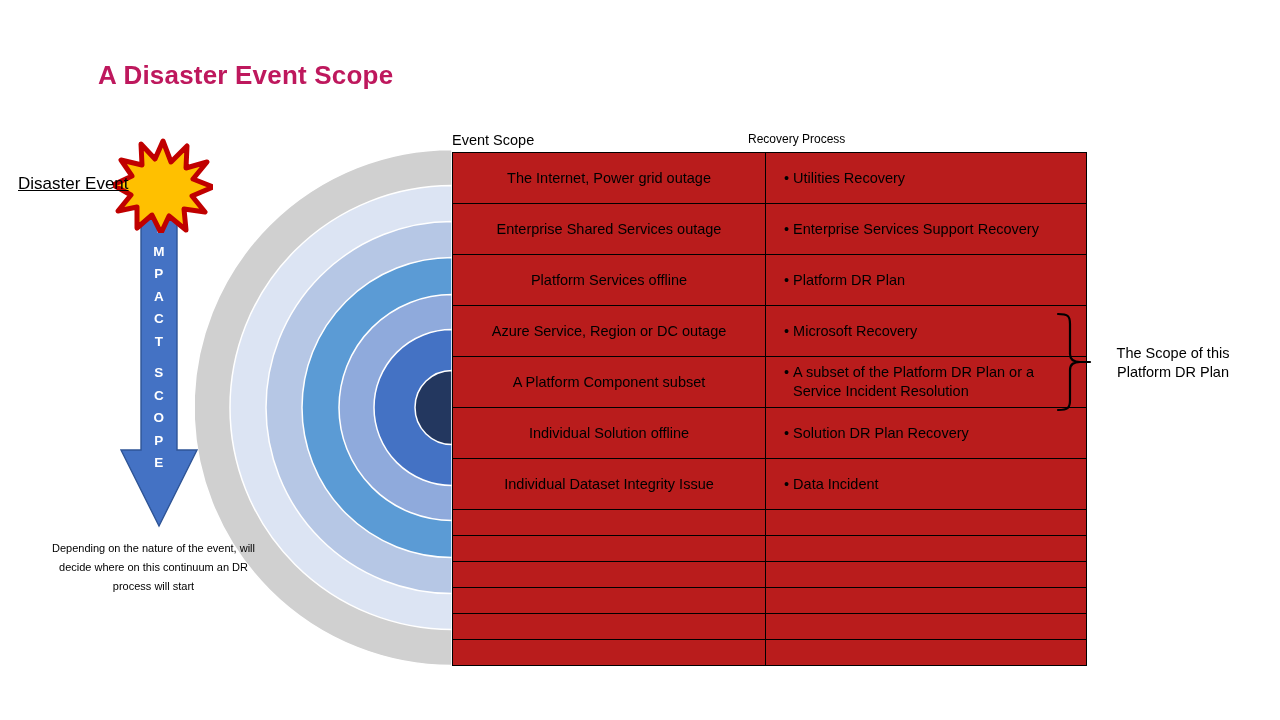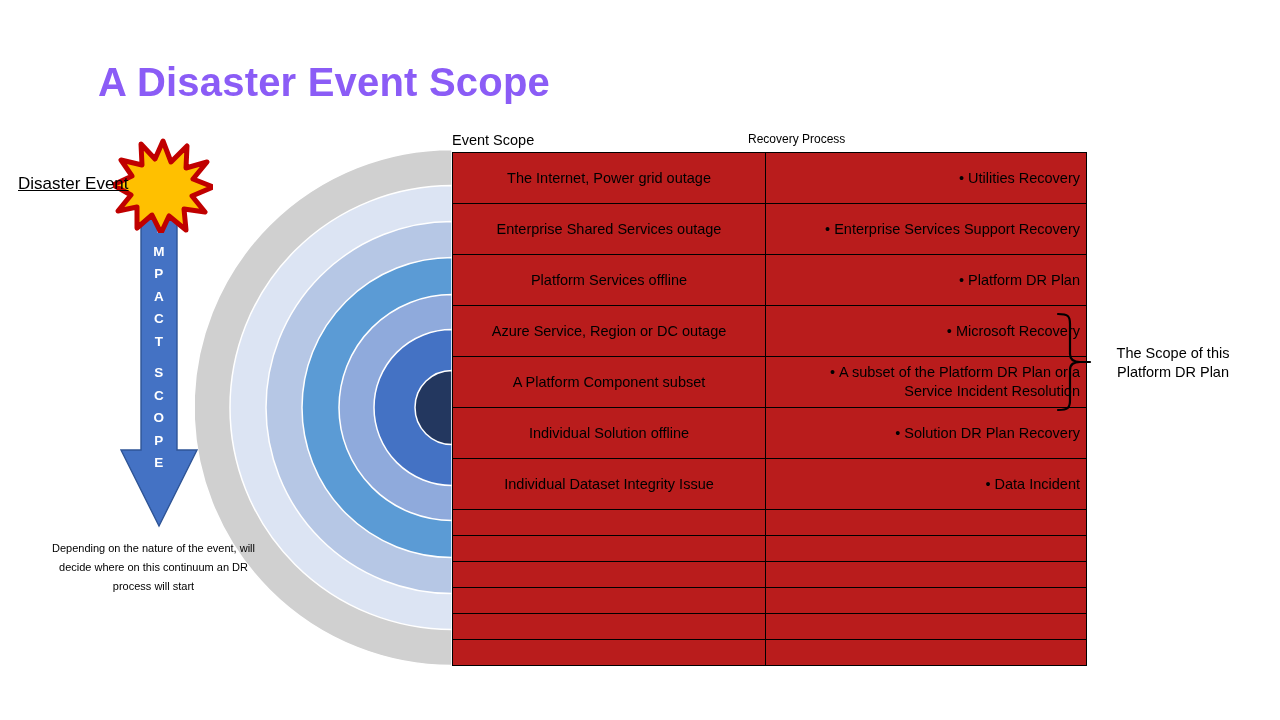--- a/index.html
+++ b/index.html
@@ -14,24 +14,24 @@
     overflow: hidden;
     font-family: "Liberation Sans", sans-serif;
     color: #000000;
   }
 
   
   #slide-title {
     position: absolute;
     left: 98px;
     top: 60px;
-    font-size: 40px;
+    font-size: 26px;
     font-weight: bold;
     letter-spacing: 0.2px;
-    color: #8b5cf6;
+    color: #be185d;
     white-space: nowrap;
   }
 
   
   #rings-svg {
     position: absolute;
     left: 195px;
     top: 145px;
     width: 260px;
     height: 525px;
@@ -126,21 +126,21 @@
     background: #b91c1c;
   }
   #scope-table td.c-scope {
     width: 300px;
     text-align: center;
     font-size: 14.5px;
     padding: 0 6px;
   }
   #scope-table td.c-recovery {
     width: 296px;
-    text-align: right;
+    text-align: left;
     font-size: 14.5px;
     padding: 0 6px 0 18px;
     line-height: 19px;
   }
   #scope-table tr.data-row td { height: 50px; }
   #scope-table tr.empty-row td { height: 25px; }
   #scope-table .cell-inner { display: block; }
   .bullet-line { display: block; text-indent: -9px; padding-left: 9px; }
 
   

